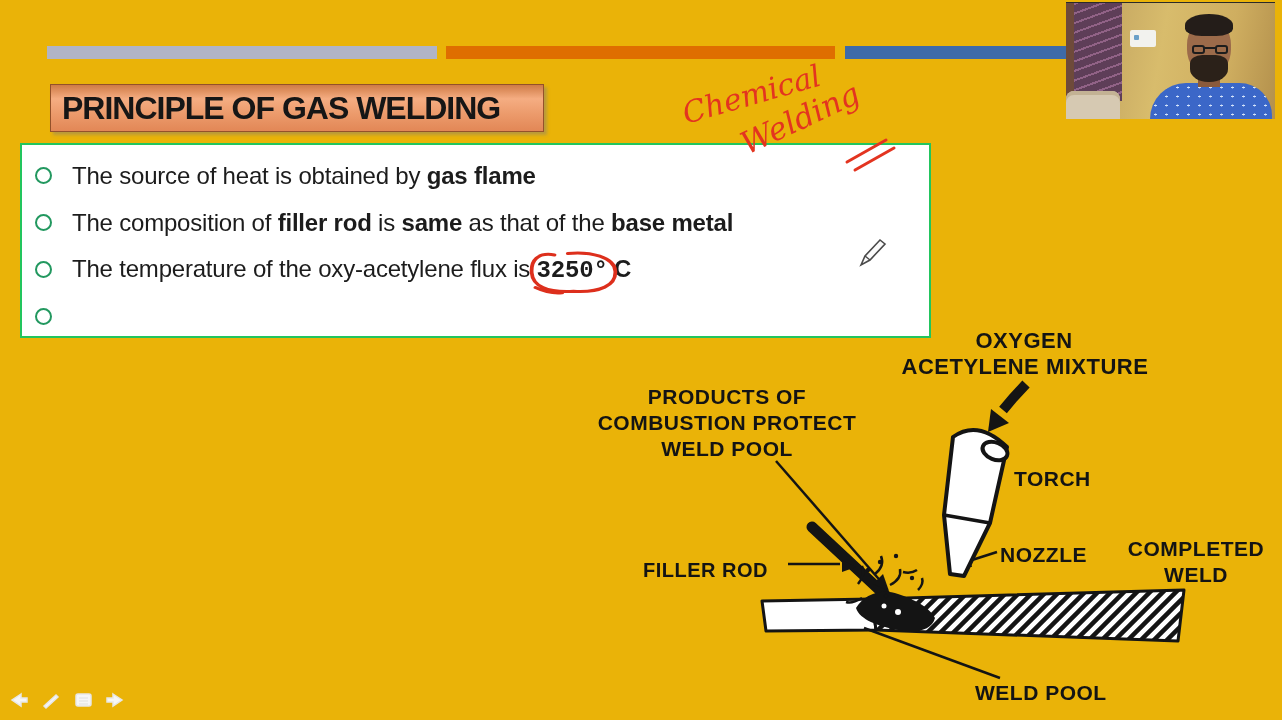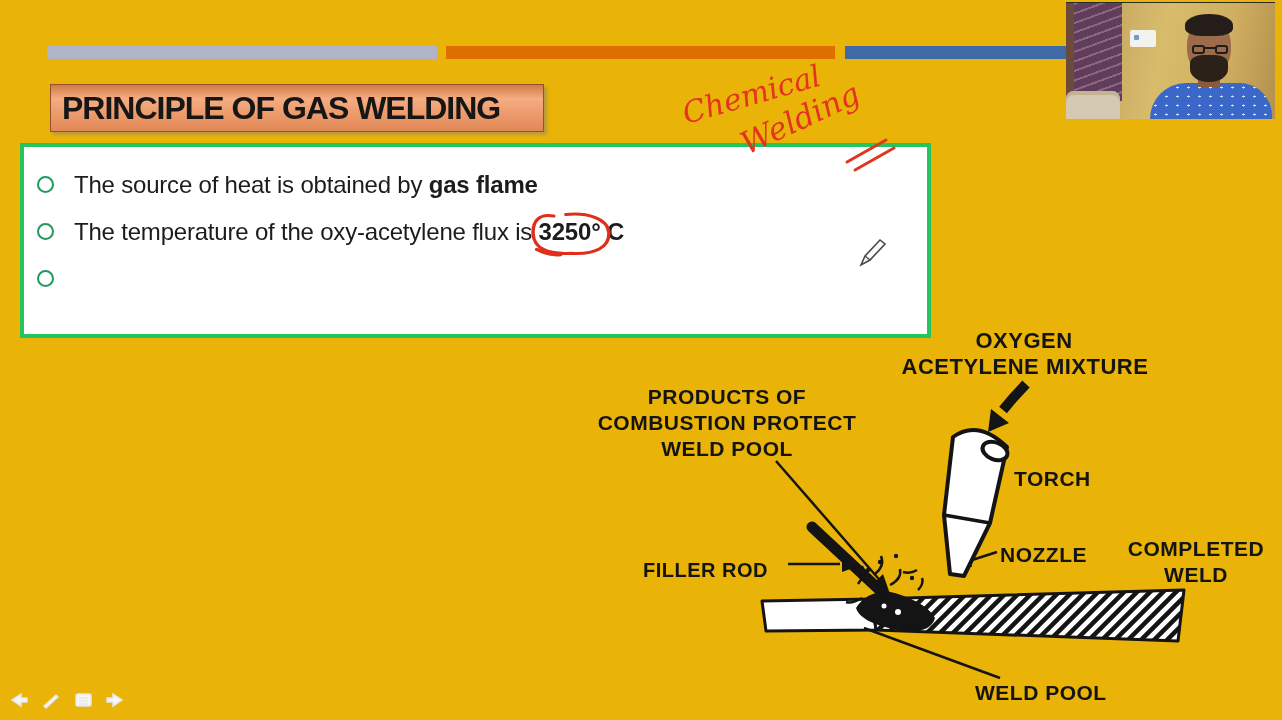--- a/index.html
+++ b/index.html
@@ -11,26 +11,26 @@
   .bar-orange{left:446px;width:389px;background:#df6e00;}
   .bar-blue{left:845px;width:221px;background:#3e6ba8;}
   
   .title-box{position:absolute;left:50px;top:84px;width:494px;height:48px;box-sizing:border-box;
     background:linear-gradient(180deg,#cf7b46 0%,#f5ad82 30%,#ec9b6c 62%,#e28756 100%);
     border:1px solid #94512a;box-shadow:3px 3px 3px rgba(125,125,125,.45);
     display:flex;align-items:center;padding-left:11px;
     font-weight:700;font-size:32px;letter-spacing:-1px;color:#161616;white-space:nowrap;}
   
   .bullet-box{position:absolute;left:20px;top:143px;width:911px;height:195px;box-sizing:border-box;
-    border:4px solid #22c55e;background:#fff;padding:14px 0 0 13px;}
+    border:2px solid #22c55e;background:#fff;padding:7px 0 0 13px;}
   .bullet-row{display:flex;align-items:center;height:47px;}
   .bullet-dot{width:13px;height:13px;border:2.4px solid #22985f;border-radius:50%;margin-right:20px;flex:none;}
   .bullet-text{font-size:24px;color:#1c1c1c;white-space:nowrap;letter-spacing:-0.2px;}
   .bullet-text b{font-weight:700;}
-  .circled{position:relative;display:inline-block;}
+  .circled{position:relative;display:inline-block;font-family:Liberation Mono, monospace;}
   .circle-overlay{position:absolute;left:-11px;top:-8px;width:calc(100% + 24px);height:calc(100% + 19px);
     overflow:visible;pointer-events:none;}
   
   .hw-svg{position:absolute;left:640px;top:58px;width:300px;height:120px;overflow:visible;}
   .hw-text{font-family:"DejaVu Serif",serif;font-style:italic;fill:#e33420;}
   .diagram-svg{position:absolute;left:590px;top:320px;width:692px;height:400px;}
   .dlabel{font-family:"Liberation Sans",sans-serif;font-weight:700;fill:#141414;letter-spacing:.5px;}
   .pencil-svg{position:absolute;left:856px;top:236px;width:34px;height:34px;}
   
   .webcam{position:absolute;left:1066px;top:2px;width:209px;height:116px;overflow:hidden;
@@ -72,20 +72,24 @@
     <span>PRINCIPLE OF GAS WELDING</span>
   </div>
 
   <div class="bullet-box" id="bullet-list">
       <div class="bullet-row">
         <span class="bullet-dot"></span>
         <span class="bullet-text"><span>The source of heat is obtained by </span><b>gas flame</b></span>
       </div>
       <div class="bullet-row">
         <span class="bullet-dot"></span>
+        <span class="bullet-text"><span>The composition of </span><b>filler rod</b><span> is </span><b>same</b><span> as that of the </span><b>base metal</b></span>
+      </div>
+      <div class="bullet-row">
+        <span class="bullet-dot"></span>
         <span class="bullet-text"><span>The temperature of the oxy-acetylene flux is </span><b class="circled">3250°<svg class="circle-overlay" viewBox="0 0 100 62" preserveAspectRatio="none">
               <path d="M30,8 C12,4 5,16 6,32 C7,50 22,59 50,57 C78,59 95,49 94,30 C93,11 68,3 44,6 M10,52 C20,58 30,60 38,59" fill="none" stroke="#dd2f1c" stroke-width="4" stroke-linecap="round"></path>
             </svg></b><b> C</b></span>
       </div>
       <div class="bullet-row">
         <span class="bullet-dot"></span>
       </div>
     </div>
 
   <svg class="hw-svg" viewBox="640 58 300 120">

